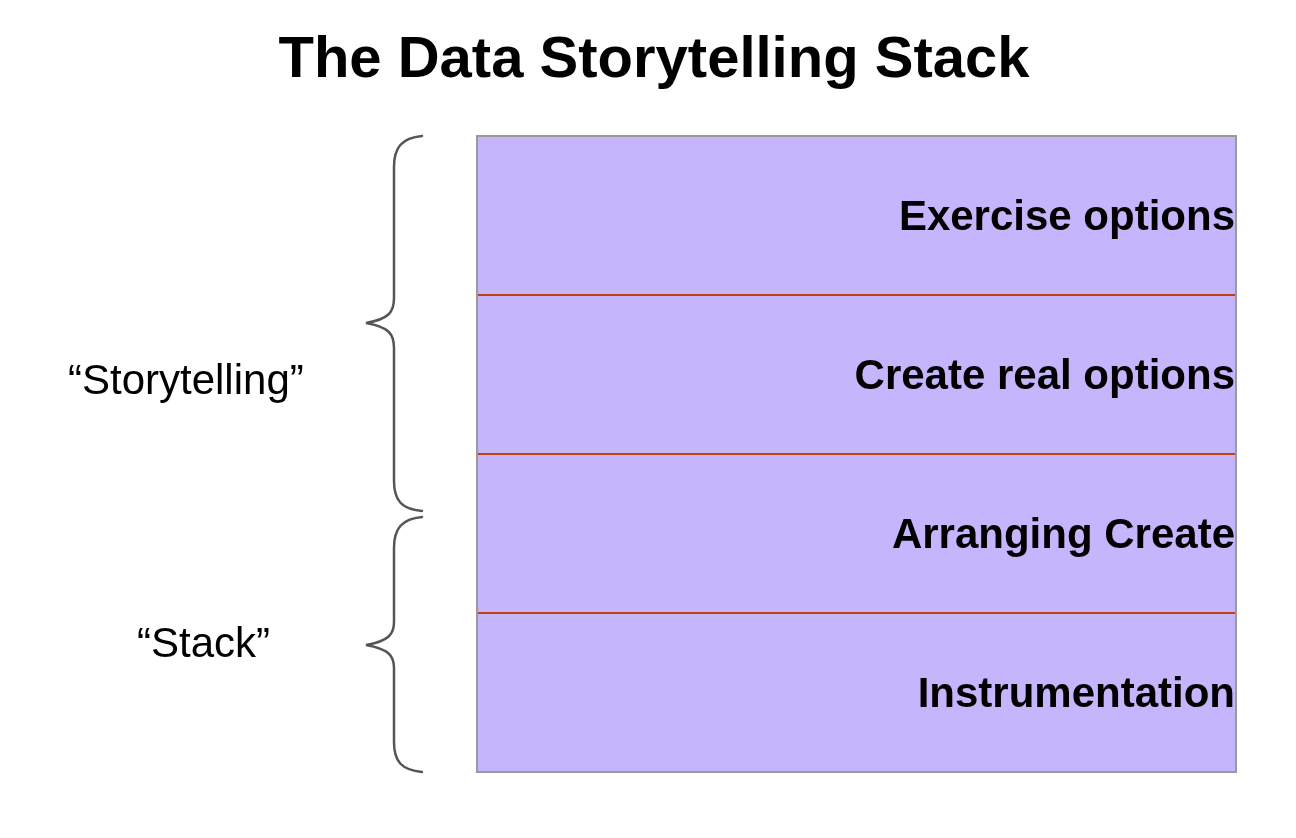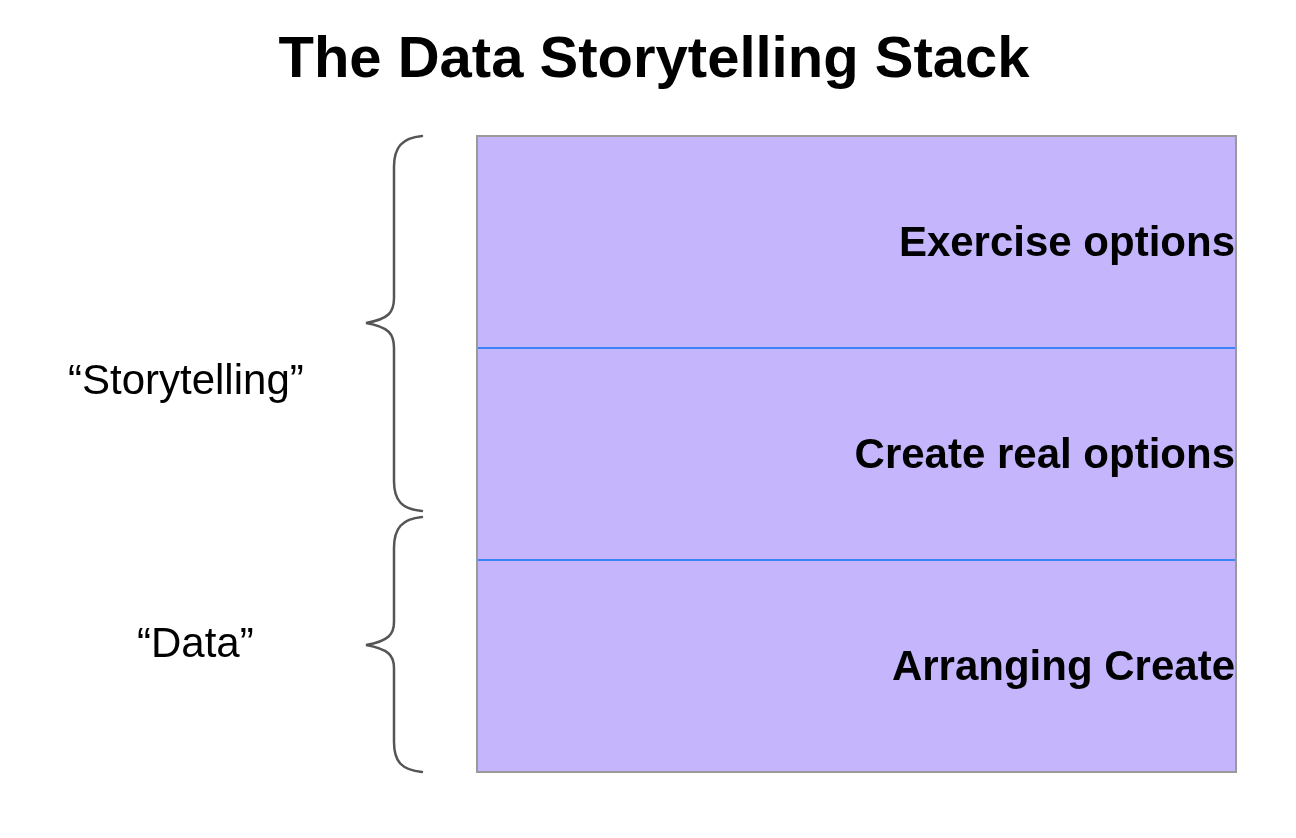--- a/index.html
+++ b/index.html
@@ -43,21 +43,21 @@
     flex: 1;
     display: flex;
     align-items: center;
     justify-content: flex-end;
     background: #c4b5fd;
     font-size: 42px;
     color: #000000;
     font-weight: bold;
   }
   .layer + .layer {
-    border-top: 2px solid #3b82f6;
+    border-top: 2px solid #c2410c;
   }
   .group-label {
     position: absolute;
     font-size: 42px;
     line-height: 1;
     white-space: nowrap;
     color: #000000;
   }
   .group-label.storytelling { left: 68px;  top: 315px; margin-top: 44px; }
   .group-label.data         { left: 137px; top: 622px; }
@@ -95,27 +95,30 @@
              C 402 519, 394 528, 394 548
              L 394 622
              C 394 634, 389 641, 366 645
              C 389 649, 394 656, 394 668
              L 394 742
              C 394 762, 402 770, 422 772"></path>
   </svg>
 
   <div class="group-label storytelling">“Storytelling”</div>
 
-  <div class="group-label data">“Data”</div>
+  <div class="group-label data">“Stack”</div>
 
   <div class="stack">
     <div class="layer">
       <span>Exercise options</span>
     </div>
     <div class="layer">
       <span>Create real options</span>
     </div>
     <div class="layer">
       <span>Arranging Create</span>
     </div>
+    <div class="layer">
+      <span>Instrumentation</span>
+    </div>
   </div>
 
 </div>
 
 </body></html>

